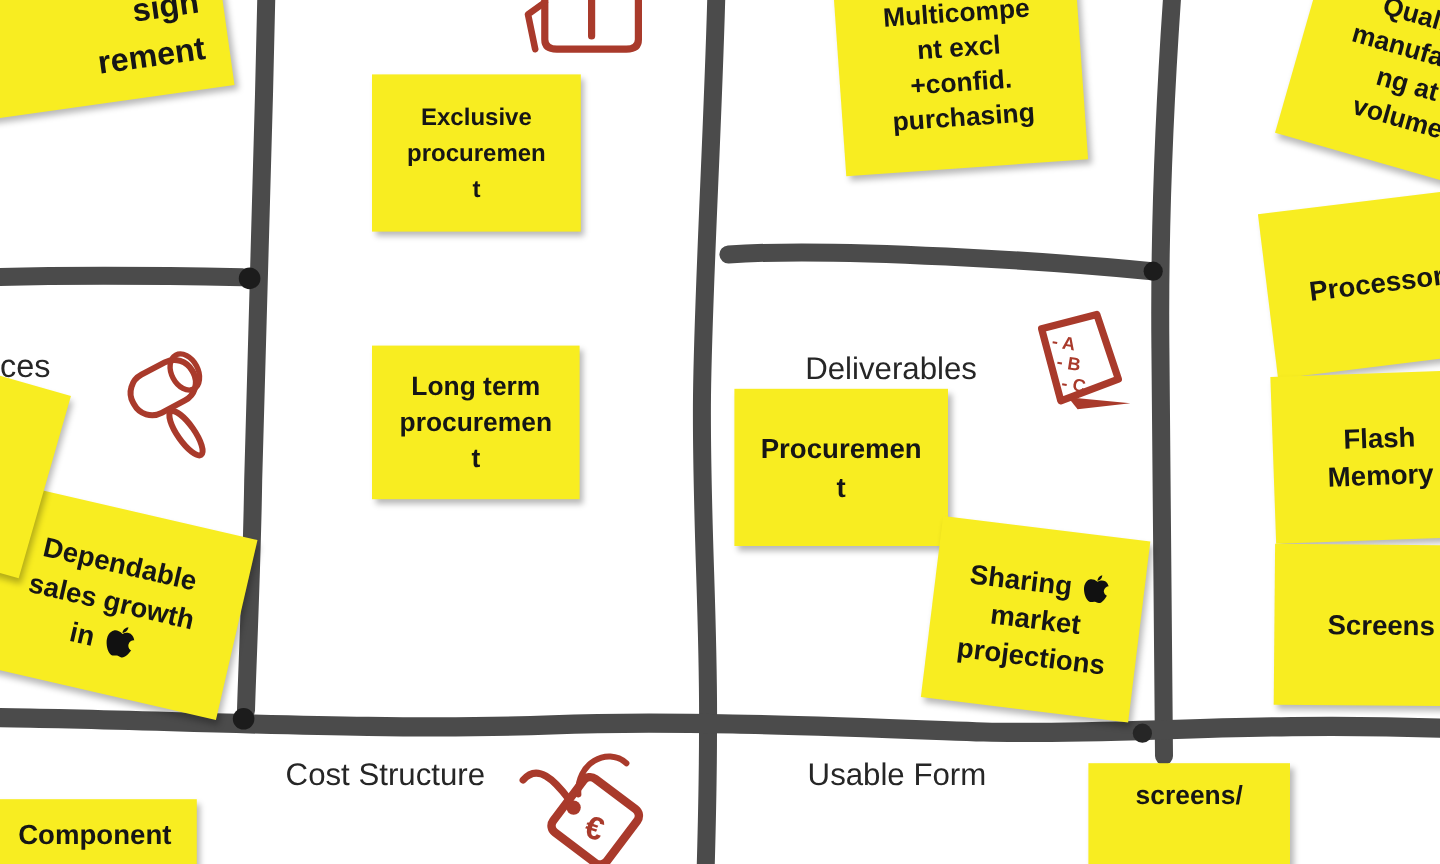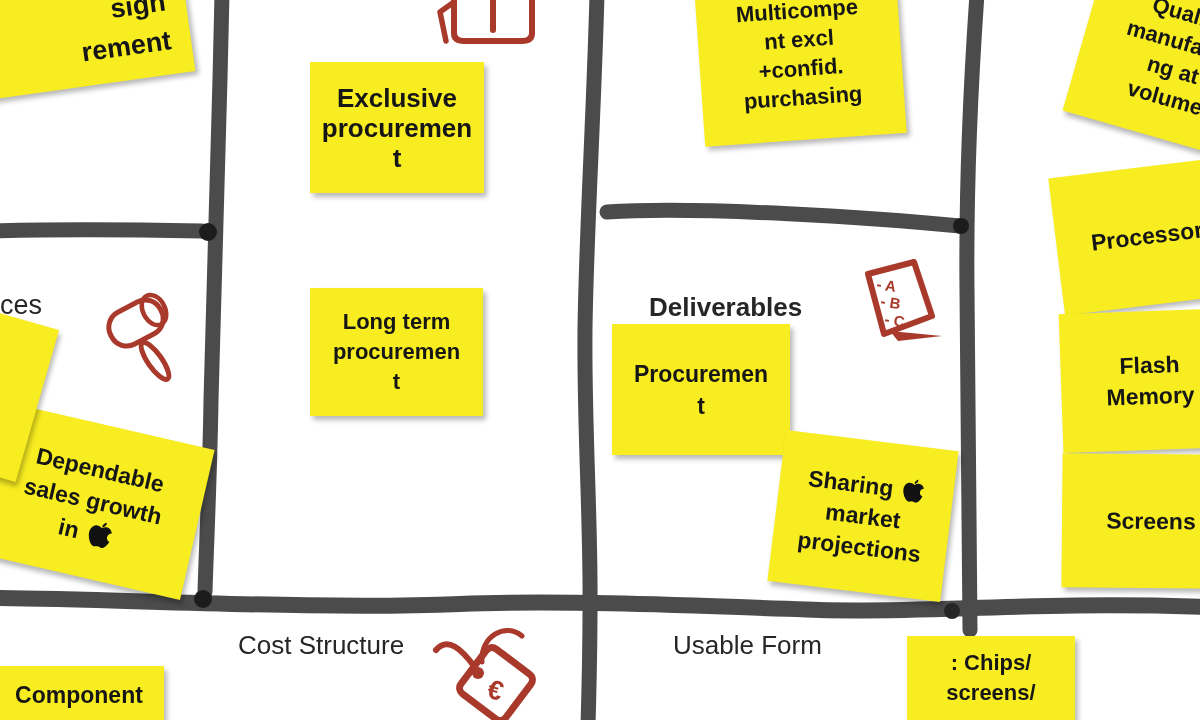--- a/index.html
+++ b/index.html
@@ -10,36 +10,36 @@
   }
   
   #lines{position:absolute;left:0;top:0;z-index:1;}
   .gline{stroke:var(--line,#4b4b4b);fill:none;stroke-width:15;stroke-linecap:round;}
   .gline.bottom{stroke-width:16;}
   .jdot{fill:#1c1c1c;}
   .jdot2{fill:#262626;}
   
   .lbl{position:absolute;z-index:2;color:var(--ltext,#262626);font-size:26px;white-space:nowrap;}
   #l-ces{left:0px;top:290px;font-size:27px;}
-  #l-deliverables{left:649px;top:292px;font-weight:bold;}
+  #l-deliverables{left:671px;top:292px;}
   #l-cost{left:238px;top:630px;text-align:right;}
   #l-usable{left:673px;top:630px;}
   
   .note{
     position:absolute;z-index:3;background:var(--note,#f8ed21);
     box-shadow:3px 4px 5px rgba(0,0,0,0.28);
     display:flex;flex-direction:column;align-items:center;justify-content:center;
     text-align:center;color:var(--ntext,#161616);font-weight:600;
   }
   .note .nl{width:100%;}
   .nrow{display:flex;align-items:center;justify-content:center;gap:8px;}
   #n-product{left:-135px;top:-78px;width:320px;height:172px;transform:rotate(-8deg);
     align-items:flex-end;justify-content:flex-end;padding:0 20px 14px 0;box-sizing:border-box;
     text-align:right;font-size:27px;line-height:39px;}
-  #n-exclusive{left:310px;top:62px;width:174px;height:131px;font-size:26px;line-height:30px;}
+  #n-exclusive{left:310px;top:62px;width:174px;height:131px;font-size:20px;line-height:30px;}
   #n-multi{left:699px;top:-32px;width:202px;height:172px;transform:rotate(-4deg);font-size:22px;line-height:29px;}
   #n-quality{left:1082px;top:-28px;width:190px;height:168px;transform:rotate(16deg);font-size:22px;line-height:29px;}
   #n-processor{left:1056px;top:167px;width:182px;height:138px;transform:rotate(-7deg);font-size:23px;}
   #n-flash{left:1061px;top:311px;width:178px;height:139px;transform:rotate(-2deg);font-size:23px;line-height:31px;}
   #n-screens{left:1062px;top:454px;width:178px;height:134px;transform:rotate(0.5deg);font-size:23px;}
   #n-longterm{left:310px;top:288px;width:173px;height:128px;font-size:22px;line-height:30px;}
   #n-procure{left:612px;top:324px;width:178px;height:131px;font-size:23px;line-height:32px;}
   #n-sharing{left:776px;top:440px;width:174px;height:152px;transform:rotate(7deg);font-size:23px;line-height:31px;}
   #n-dependable{left:-14px;top:424px;width:214px;height:154px;transform:rotate(13deg);font-size:23px;line-height:32px;}
   #n-blankleft{left:-98px;top:308px;width:138px;height:158px;transform:rotate(16deg);}
@@ -185,17 +185,16 @@
     </div>
   </div>
 
   <div class="note" id="n-blankleft"></div>
 
   <div class="note" id="n-component">
     <div class="nl">Component</div>
   </div>
 
   <div class="note" id="n-chips">
-    <div class="nl">: Chips/</div>
     <div class="nl">screens/</div>
   </div>
 
 </div>
 
 </body></html>

